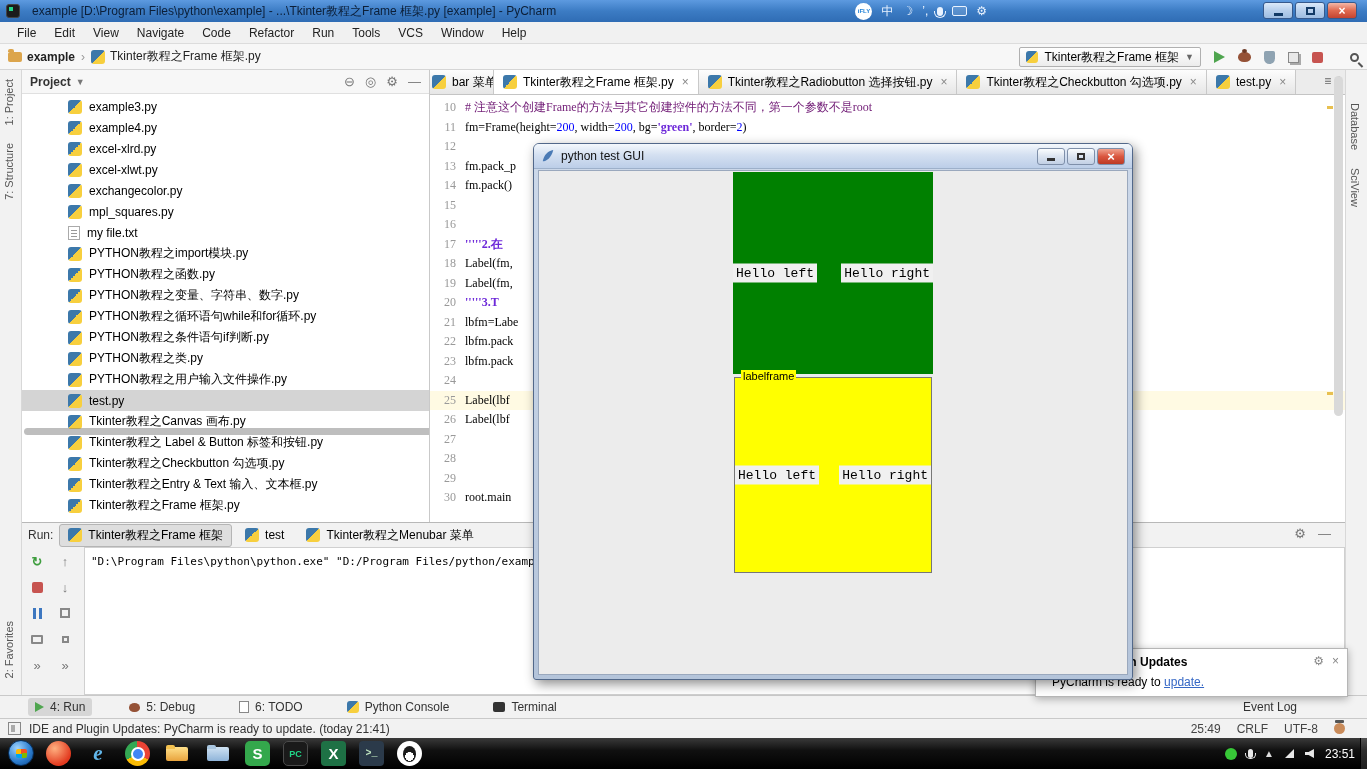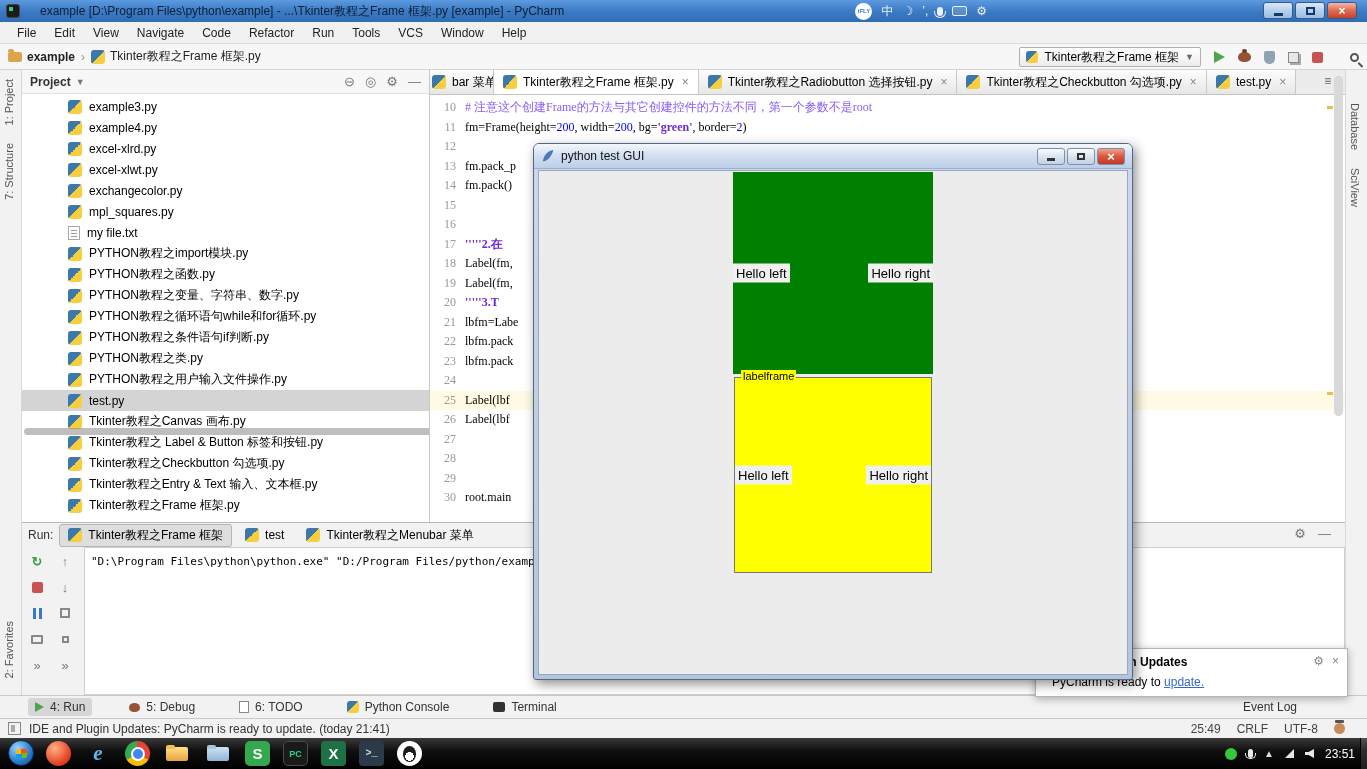--- a/index.html
+++ b/index.html
@@ -5,21 +5,21 @@
   * { margin:0; padding:0; box-sizing:border-box; }
   html,body { width:1367px; height:769px; overflow:hidden; }
   body { font-family:"Liberation Sans",sans-serif; font-size:12px; color:#000; background:#000; }
   .screen { position:relative; width:1367px; height:769px; background:#f2f2f2; overflow:hidden; }
 
   
   .titlebar { position:absolute; left:0; top:0; width:1367px; height:22px;
     background:linear-gradient(#5d9ae0,#3c7cc4 50%,#2f6cb4); display:flex; align-items:center; padding:0 6px; }
   .app-ico { width:14px; height:14px; border-radius:3px; background:#1b1b1b; border:1px solid #444; position:relative; flex:none; }
   .app-ico::after { content:""; position:absolute; left:2px; top:2px; width:4px; height:4px; background:#21d789; }
-  .title-text { margin-left:20px; color:#0c1f38; font-size:12px; white-space:nowrap; }
+  .title-text { margin-left:12px; color:#0c1f38; font-size:12px; white-space:nowrap; }
   .ifly { position:absolute; right:380px; top:2px; height:18px; display:flex; align-items:center; gap:9px; }
   .ifly-logo { width:17px; height:17px; border-radius:50%; background:#fff; color:#1c7fd6; font-size:6px; font-weight:bold;
     display:flex; align-items:center; justify-content:center; }
   .ifly-glyph { color:#eaf3ff; font-size:12px; }
   .mic-glyph { width:6px; height:9px; border-radius:3px; background:#eaf3ff; position:relative; }
   .mic-glyph::after { content:""; position:absolute; left:-3px; top:4px; width:10px; height:6px; border:1px solid #eaf3ff; border-top:none; border-radius:0 0 6px 6px; }
   .kbd-glyph { width:15px; height:10px; border:1px solid #eaf3ff; border-radius:2px; background:rgba(255,255,255,.15); }
   .win-controls { position:absolute; right:10px; top:2px; display:flex; gap:2px; }
   .wbtn { width:30px; height:17px; border:1px solid #36598c; border-radius:3px;
     background:linear-gradient(#dbe9f9,#b7cfec 50%,#9dbde2); display:flex; align-items:center; justify-content:center; }
@@ -83,21 +83,21 @@
     background:linear-gradient(#fdfdfd,#e6e6e6); white-space:nowrap; cursor:default; }
   .etab.active { background:#fff; }
   .etab.clipped { width:64px; overflow:hidden; padding-left:2px; }
   .etab-close { color:#888; font-size:12px; margin-left:2px; }
   .tab-overflow { position:absolute; right:4px; top:4px; display:flex; gap:3px; color:#666; font-size:12px; align-items:center; }
   .code-area { position:absolute; left:0; top:25px; right:0; bottom:0; font-family:"DejaVu Sans Mono","Liberation Mono",monospace; font-size:12px; padding-top:3px; }
   .code-row { height:19.5px; display:flex; align-items:center;font-family:Liberation Serif, serif; }
   .code-row.cur { background:#fffae3; }
   .ln { width:34px; text-align:right; color:#999; flex:none; padding-right:8px; }
   .code-text { padding-left:1px; white-space:pre; }
-  .tok-c { color:#8b5cf6; }
+  .tok-c { color:#701a75; }
   .tok-n { color:#0000ff; }
   .tok-s { color:#6d28d9; font-weight:bold; }
   .ed-scrollbar { position:absolute; right:2px; top:6px; width:9px; height:340px; background:#d9d9d9; border-radius:5px; }
   .stripe-mark { position:absolute; right:12px; width:6px; height:3px; background:#e8c050; }
 
   
   .runpanel { position:absolute; left:22px; top:522px; width:1323px; height:173px; background:#f2f2f2; border-top:1px solid #b8b8b8; }
   .run-header { position:absolute; left:0; top:0; right:0; height:24px; display:flex; align-items:center; padding-left:6px; gap:6px; }
   .run-label { color:#333; }
   .rtab { display:flex; align-items:center; gap:6px; padding:2px 8px; border-radius:3px; border:1px solid transparent; white-space:nowrap; }
@@ -151,21 +151,21 @@
   .tkbtn { width:28px; height:17px; border:1px solid #7e8fa9; border-radius:3px;
     background:linear-gradient(#fbfdfe,#dbe4f0 50%,#c3d1e5); display:flex; align-items:center; justify-content:center; }
   .tkbtn.tk-close { background:linear-gradient(#f0a28e,#da5740 50%,#bd3a24); color:#fff; font-weight:bold; font-size:13px; }
   .tk-min-g { width:8px; height:3px; background:#333; margin-top:7px; }
   .tk-max-g { width:8px; height:7px; border:2px solid #333; }
   .tk-client { position:absolute; left:4px; top:26px; right:4px; bottom:4px; background:#ececec; border:1px solid #9aa8bd; overflow:hidden; }
   .tk-green-frame { position:absolute; left:50%; margin-left:-100px; top:1px; width:200px; height:202px; }
   .tk-labelframe { position:absolute; left:50%; margin-left:-99px; top:206px; width:198px; height:196px; border:1px solid #777; }
   .tk-lf-caption { position:absolute; top:-8px; left:6px; padding:0 2px; font-size:11px; }
   .tk-label-row { position:absolute; left:0; top:50%; transform:translateY(-50%); width:100%; display:flex; justify-content:space-between; }
-  .tk-label { background:#f0f0f0; padding:2px 3px; font-size:13px; color:#000; }
+  .tk-label { background:#f0f0f0; padding:2px 3px; font-size:13px; color:#000;font-family:Liberation Mono, monospace; }
 
   
   .taskbar { position:absolute; left:0; top:738px; width:1367px; height:31px;
     background:linear-gradient(#3a3a3a,#101010 40%,#000); z-index:80; }
   .start-orb { position:absolute; left:8px; top:2px; width:26px; height:26px; border-radius:50%;
     background:radial-gradient(circle at 35% 30%,#9fd4ff,#2f7fd0 55%,#0b4a8f); border:1px solid #06305f;
     display:flex; align-items:center; justify-content:center; }
   .start-orb::after { content:""; width:11px; height:9px; border-radius:2px;
     background:conic-gradient(#f25022 0 25%,#7fba00 0 50%,#00a4ef 0 75%,#ffb900 0); }
   .tb-apps { position:absolute; left:46px; top:1px; height:29px; display:flex; align-items:center; gap:13px; }

